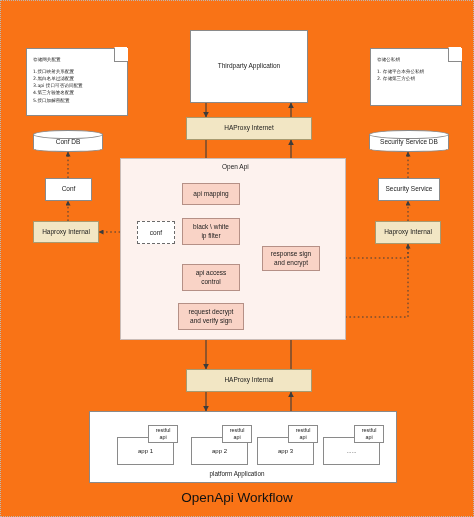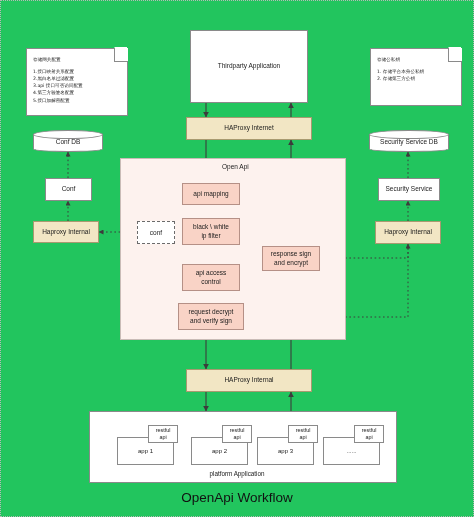--- a/index.html
+++ b/index.html
@@ -7,21 +7,21 @@
     padding: 0;
     background: #ffffff;
   }
   body {
     font-family: "Liberation Sans", "DejaVu Sans", sans-serif;
   }
   #canvas {
     position: relative;
     width: 474px;
     height: 517px;
-    background: #22c55e;
+    background: #f97316;
     overflow: hidden;
     box-sizing: border-box;
   }
   .dotted-frame {
     position: absolute;
     left: 0; top: 0;
     width: 474px; height: 517px;
     border: 1px dotted #b8b8b8;
     box-sizing: border-box;
     pointer-events: none;

